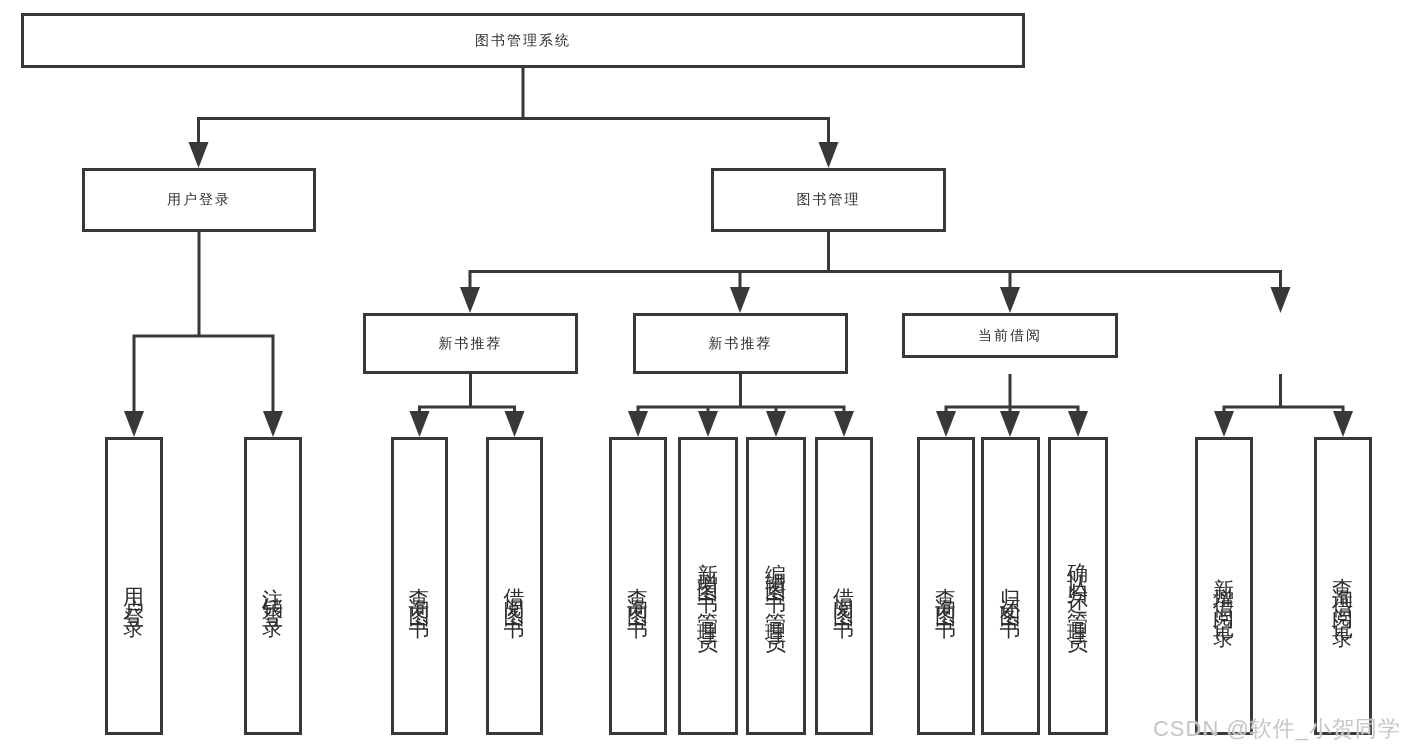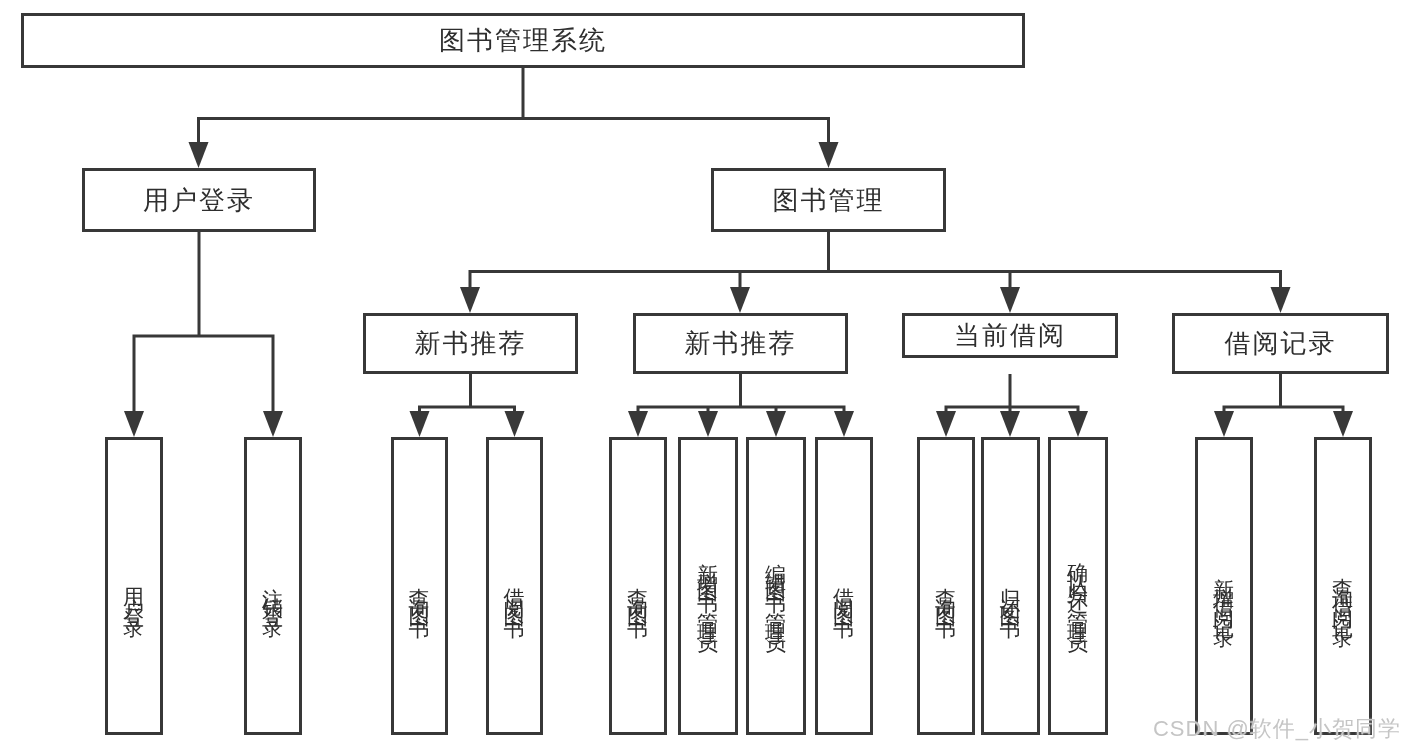--- a/index.html
+++ b/index.html
@@ -19,21 +19,21 @@
   .connectors{position:absolute;left:0;top:0;}
   .node{
     position:absolute;
     box-sizing:border-box;
     border:3px solid var(--line);
     background:var(--bg);
     display:flex;align-items:center;justify-content:center;
     color:var(--text);
   }
   .node.lv1 span,.node.lv2 span,.node.lv3 span{
-    font-size:26px;letter-spacing:2px;white-space:nowrap;text-align:right;
+    font-size:14px;letter-spacing:2px;white-space:nowrap;text-align:right;
   }
   .node.leaf{top:437px;height:298px;}
   .node.leaf span{
     writing-mode:vertical-rl;
     text-orientation:mixed;
     font-size:21px;
     line-height:1.2;
     letter-spacing:10px;
     margin-bottom:-10px;
   }
@@ -99,23 +99,20 @@
 
   <div class="node lv2" style="left:711px;top:168px;width:235px;height:64px">
     <span>图书管理</span>
   </div>
   <div class="node lv3" style="left:633px;top:313px;width:215px;height:61px">
     <span>新书推荐</span>
   </div>
   <div class="node lv3" style="left:902px;top:313px;width:216px;height:45px">
     <span>当前借阅</span>
   </div>
-  <div class="node lv3" style="left:1172px;top:313px;width:217px;height:61px">
-    <span>借阅记录</span>
-  </div>
 
   <div class="node leaf" style="left:105px;width:58px">
     <span>用户登录</span>
   </div>
   <div class="node leaf" style="left:244px;width:58px">
     <span>注销登录</span>
   </div>
   <div class="node leaf" style="left:391px;width:57px">
     <span>查询图书</span>
   </div>

